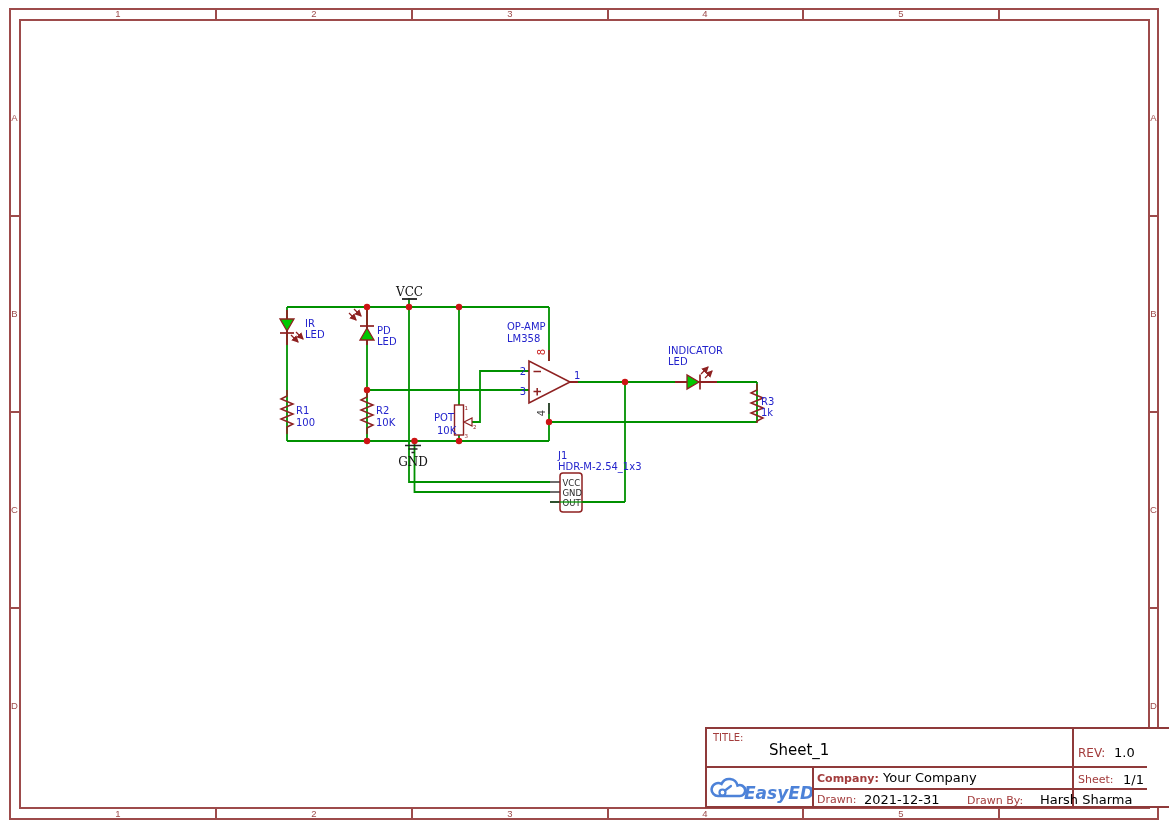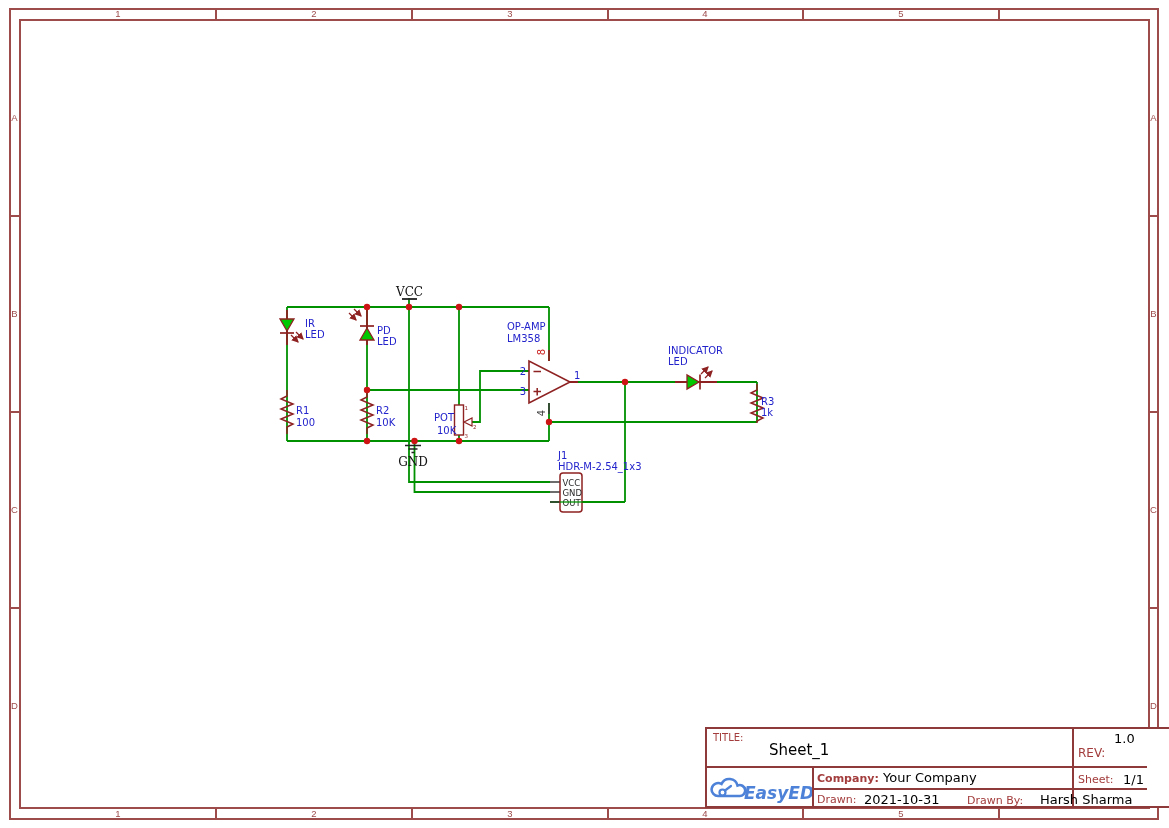--- a/index.html
+++ b/index.html
@@ -17,21 +17,21 @@
 
   
   .tblock{position:absolute;left:705px;top:727px;width:496px;height:81px;
           border:2px solid #8f3a3a;box-sizing:border-box;background:#fff;}
   .tb-line{position:absolute;background:#8f3a3a;}
   .tb-red{color:#a33c3c;font-size:11px;position:absolute;white-space:nowrap;}
   .tb-blue{color:#000000;font-size:13px;position:absolute;white-space:nowrap;}
   .tb-title-label{left:6px;top:3px;font-size:10px;}
   .tb-title{left:62px;top:12px;font-size:15px;}
   .tb-rev-label{left:371px;top:17px;font-size:12px;}
-  .tb-rev{left:407px;top:2px;}
+  .tb-rev{left:407px;top:16px;}
   .tb-company-label{left:110px;top:43px;font-weight:bold;}
   .tb-company{left:176px;top:41px;}
   .tb-sheet-label{left:371px;top:44px;}
   .tb-sheet{left:408px;top:43px;margin-left:8px;}
   .tb-date-label{left:110px;top:64px;}
   .tb-date{left:157px;top:63px;}
   .tb-drawn-label{left:260px;top:65px;}
   .tb-drawn{left:333px;top:63px;}
   .logo{position:absolute;left:3px;top:42px;width:102px;height:36px;}
   .logo-text{font:italic 700 17px "DejaVu Sans",sans-serif;fill:#4d82d8;}
@@ -215,21 +215,21 @@
 
     <span class="tb-red tb-title-label">TITLE:</span>
     <span class="tb-blue tb-title">Sheet_1</span>
     <span class="tb-red tb-rev-label">REV:</span>
     <span class="tb-blue tb-rev">1.0</span>
     <span class="tb-red tb-company-label">Company:</span>
     <span class="tb-blue tb-company">Your Company</span>
     <span class="tb-red tb-sheet-label">Sheet:</span>
     <span class="tb-blue tb-sheet">1/1</span>
     <span class="tb-red tb-date-label">Drawn:</span>
-    <span class="tb-blue tb-date">2021-10-31</span>
+    <span class="tb-blue tb-date">2021-12-31</span>
     <span class="tb-red tb-drawn-label">Drawn By:</span>
     <span class="tb-blue tb-drawn">Harsh Sharma</span>
 
     <svg class="logo" viewBox="0 0 102 36">
       <g stroke="#4d82d8" fill="none" stroke-width="2.6" stroke-linecap="round">
         <path d="M9,25 a6.5,6.5 0 1 1 2.5,-12 a8.5,8.5 0 0 1 16,1.5 a5.5,5.5 0 1 1 1.5,10.5 z"></path>
         <circle cx="12.5" cy="21.5" r="3" stroke-width="2.2"></circle>
         <path d="M15,19.5 L21,15" stroke-width="2.2"></path>
       </g>
       <text class="logo-text" x="34" y="28">EasyEDA</text>

